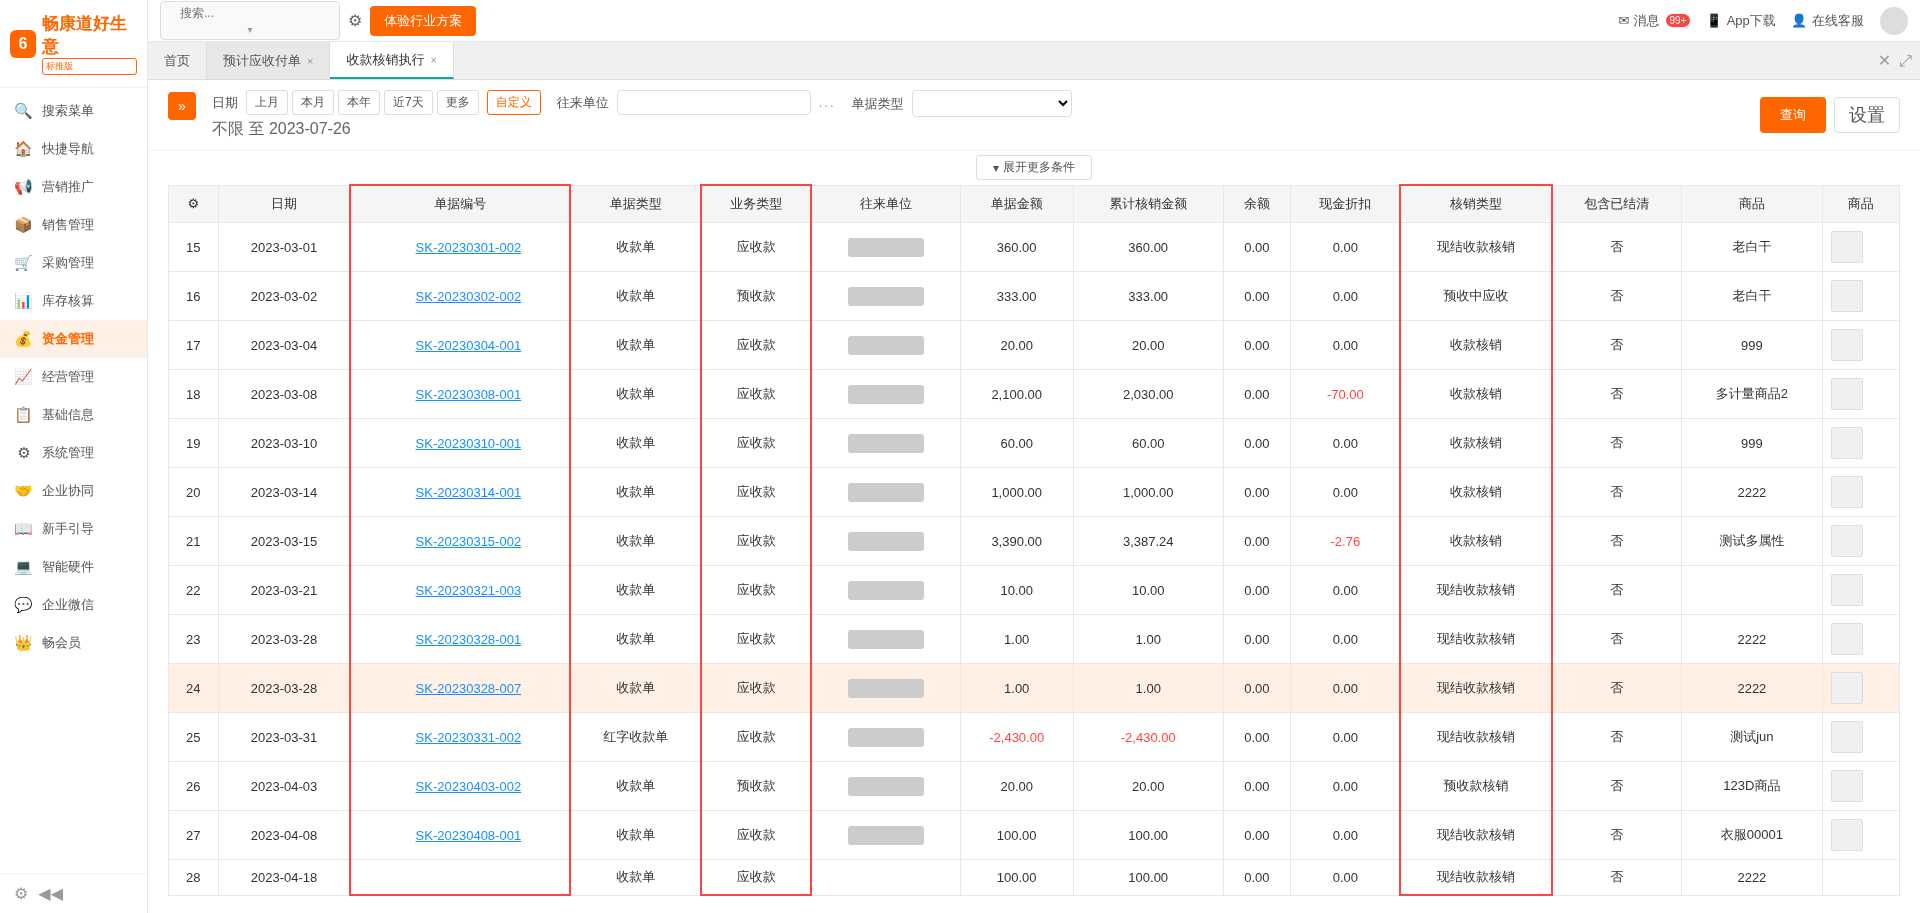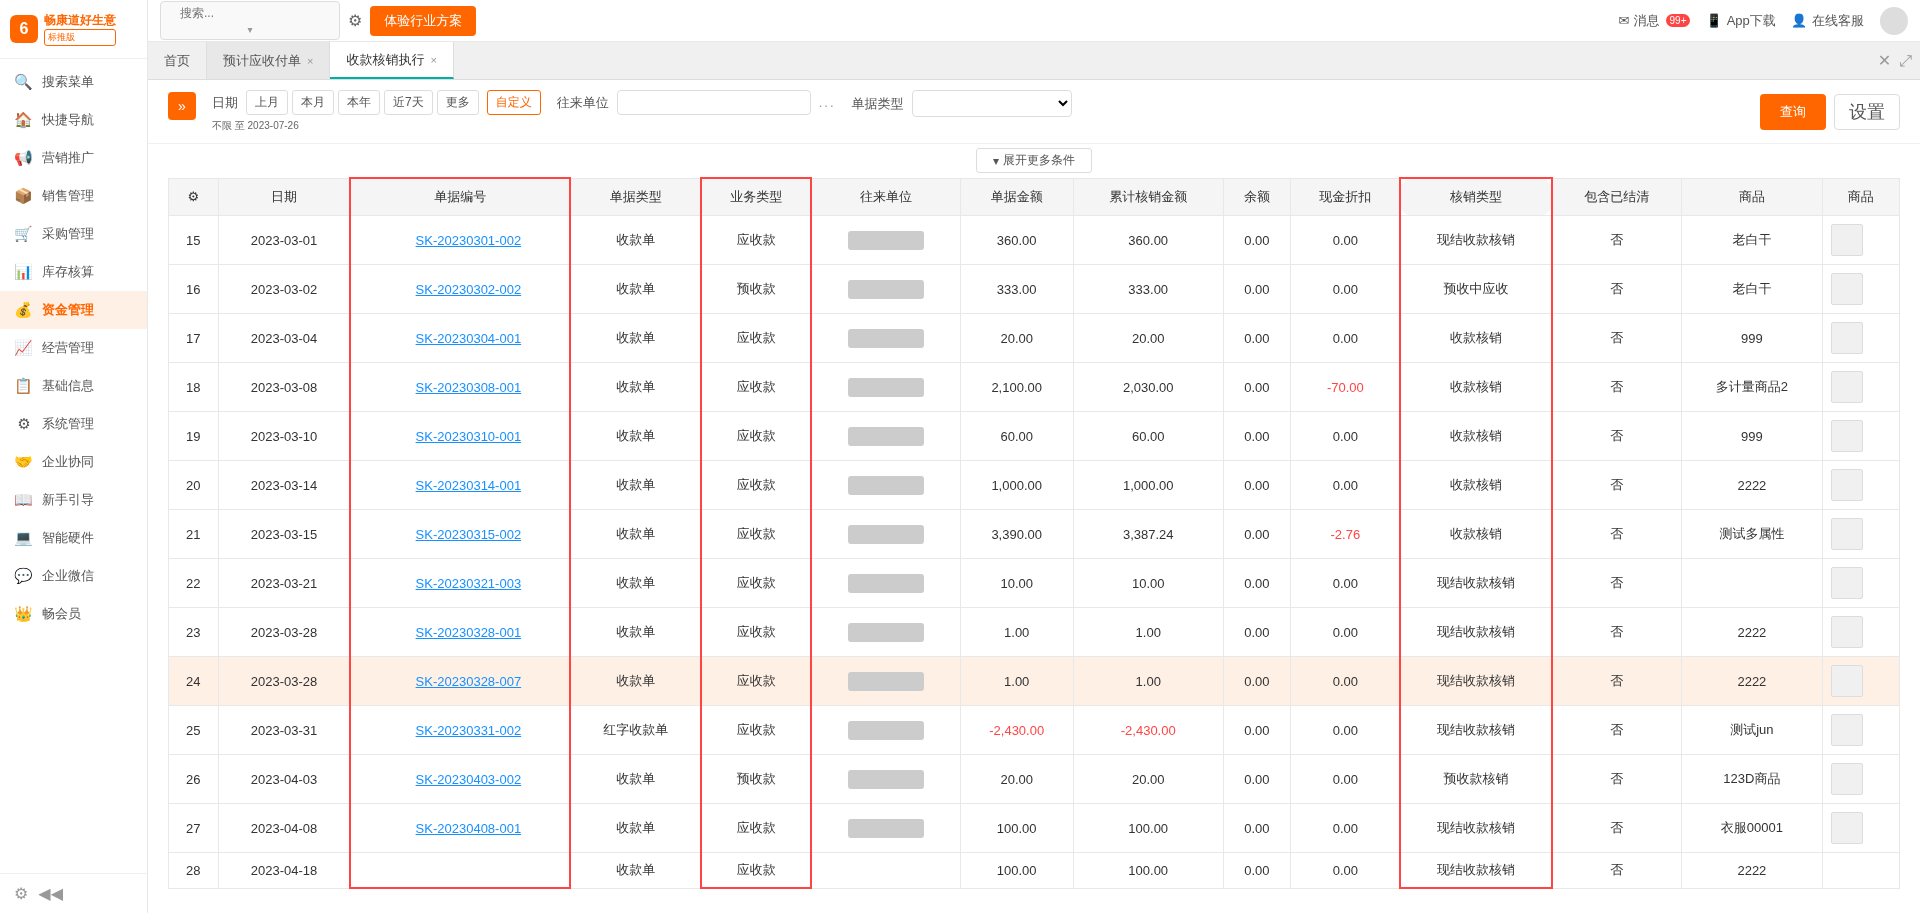--- a/index.html
+++ b/index.html
@@ -51,21 +51,21 @@
 
     
     .filter-bar { padding: 10px 20px; background: #fff; border-bottom: 1px solid #f0f0f0; display: flex; align-items: flex-start; gap: 16px; flex-wrap: wrap; }
     .filter-expand-btn { width: 28px; height: 28px; background: #ff6600; color: white; border: none; border-radius: 4px; cursor: pointer; font-size: 14px; display: flex; align-items: center; justify-content: center; flex-shrink: 0; margin-top: 2px; }
     .filter-group { display: flex; flex-direction: column; gap: 4px; }
     .filter-row { display: flex; align-items: center; gap: 8px; }
     .filter-label { color: #555; font-size: 13px; white-space: nowrap; }
     .filter-date-btns { display: flex; gap: 4px; }
     .filter-date-btn { padding: 3px 8px; border: 1px solid #ddd; border-radius: 3px; background: #fff; cursor: pointer; font-size: 12px; color: #555; }
     .filter-date-btn.custom { color: #ff6600; border-color: #ff6600; }
-    .filter-date-range { font-size: 10px; color: #666; }
+    .filter-date-range { font-size: 16px; color: #666; }
     .filter-input { border: 1px solid #ddd; border-radius: 4px; padding: 4px 8px; font-size: 13px; min-width: 180px; outline: none; }
     .filter-dots { color: #999; cursor: pointer; letter-spacing: 2px; }
     .filter-select-wrap { display: flex; align-items: center; border: 1px solid #ddd; border-radius: 4px; min-width: 160px; background: #fff; }
     .filter-select { border: none; outline: none; padding: 4px 8px; font-size: 13px; flex: 1; background: transparent; cursor: pointer; }
     .filter-actions { display: flex; gap: 8px; margin-left: auto; align-self: center; }
     .btn-query { background: #ff6600; color: white; border: none; padding: 7px 20px; border-radius: 4px; cursor: pointer; font-size: 13px; }
     .btn-settings { background: #fff; color: #555; border: 1px solid #ddd; padding: 5px 14px; border-radius: 4px; cursor: pointer; font-size: 18px; }
     .expand-more-row { width: 100%; display: flex; justify-content: center; padding: 4px 0; }
     .expand-more-btn { display: flex; align-items: center; gap: 4px; color: #555; font-size: 12px; cursor: pointer; border: 1px solid #ddd; padding: 3px 16px; border-radius: 3px; background: #fff; }
 
@@ -80,21 +80,21 @@
     .num-red { color: #ff4444; }
     .img-thumb { width: 32px; height: 32px; background: #f0f0f0; border: 1px solid #ddd; border-radius: 2px; }
   </style>
 </head>
 <body>
 
 <div class="sidebar">
   <div class="sidebar-logo">
     <div class="sidebar-logo-icon">6</div>
     <div>
-      <div style="font-size:12px;font-weight:bold;color:#ff6600;">畅康道好生意</div>
+      <div style="font-size:17px;font-weight:bold;color:#ff6600;">畅康道好生意</div>
       <div class="sidebar-logo-badge">标推版</div>
     </div>
   </div>
   <div class="sidebar-nav" id="sidebar-nav">
       <div class="sidebar-item">
         <span class="sidebar-item-icon">🔍</span>
         <span>搜索菜单</span>
       </div>
       <div class="sidebar-item">
         <span class="sidebar-item-icon">🏠</span>

